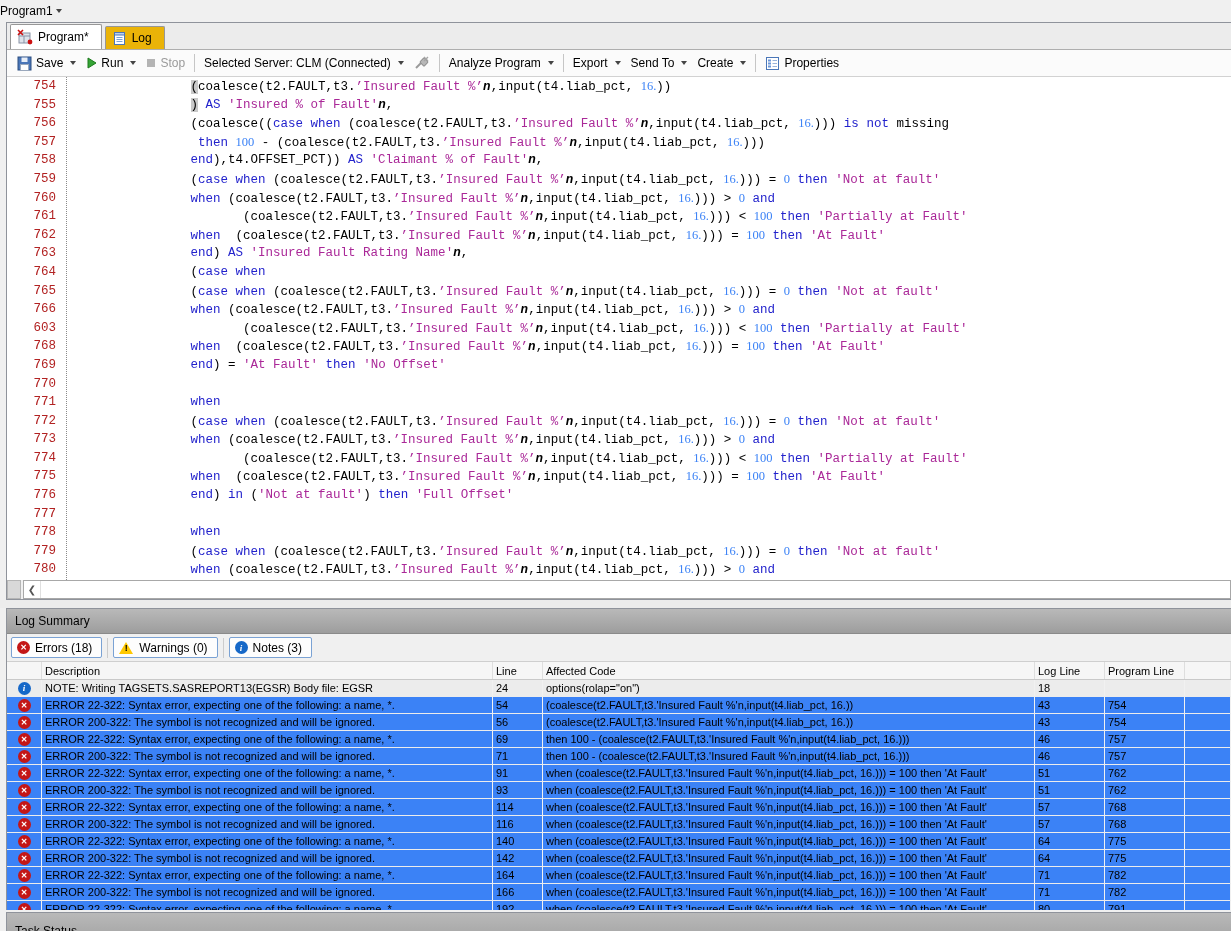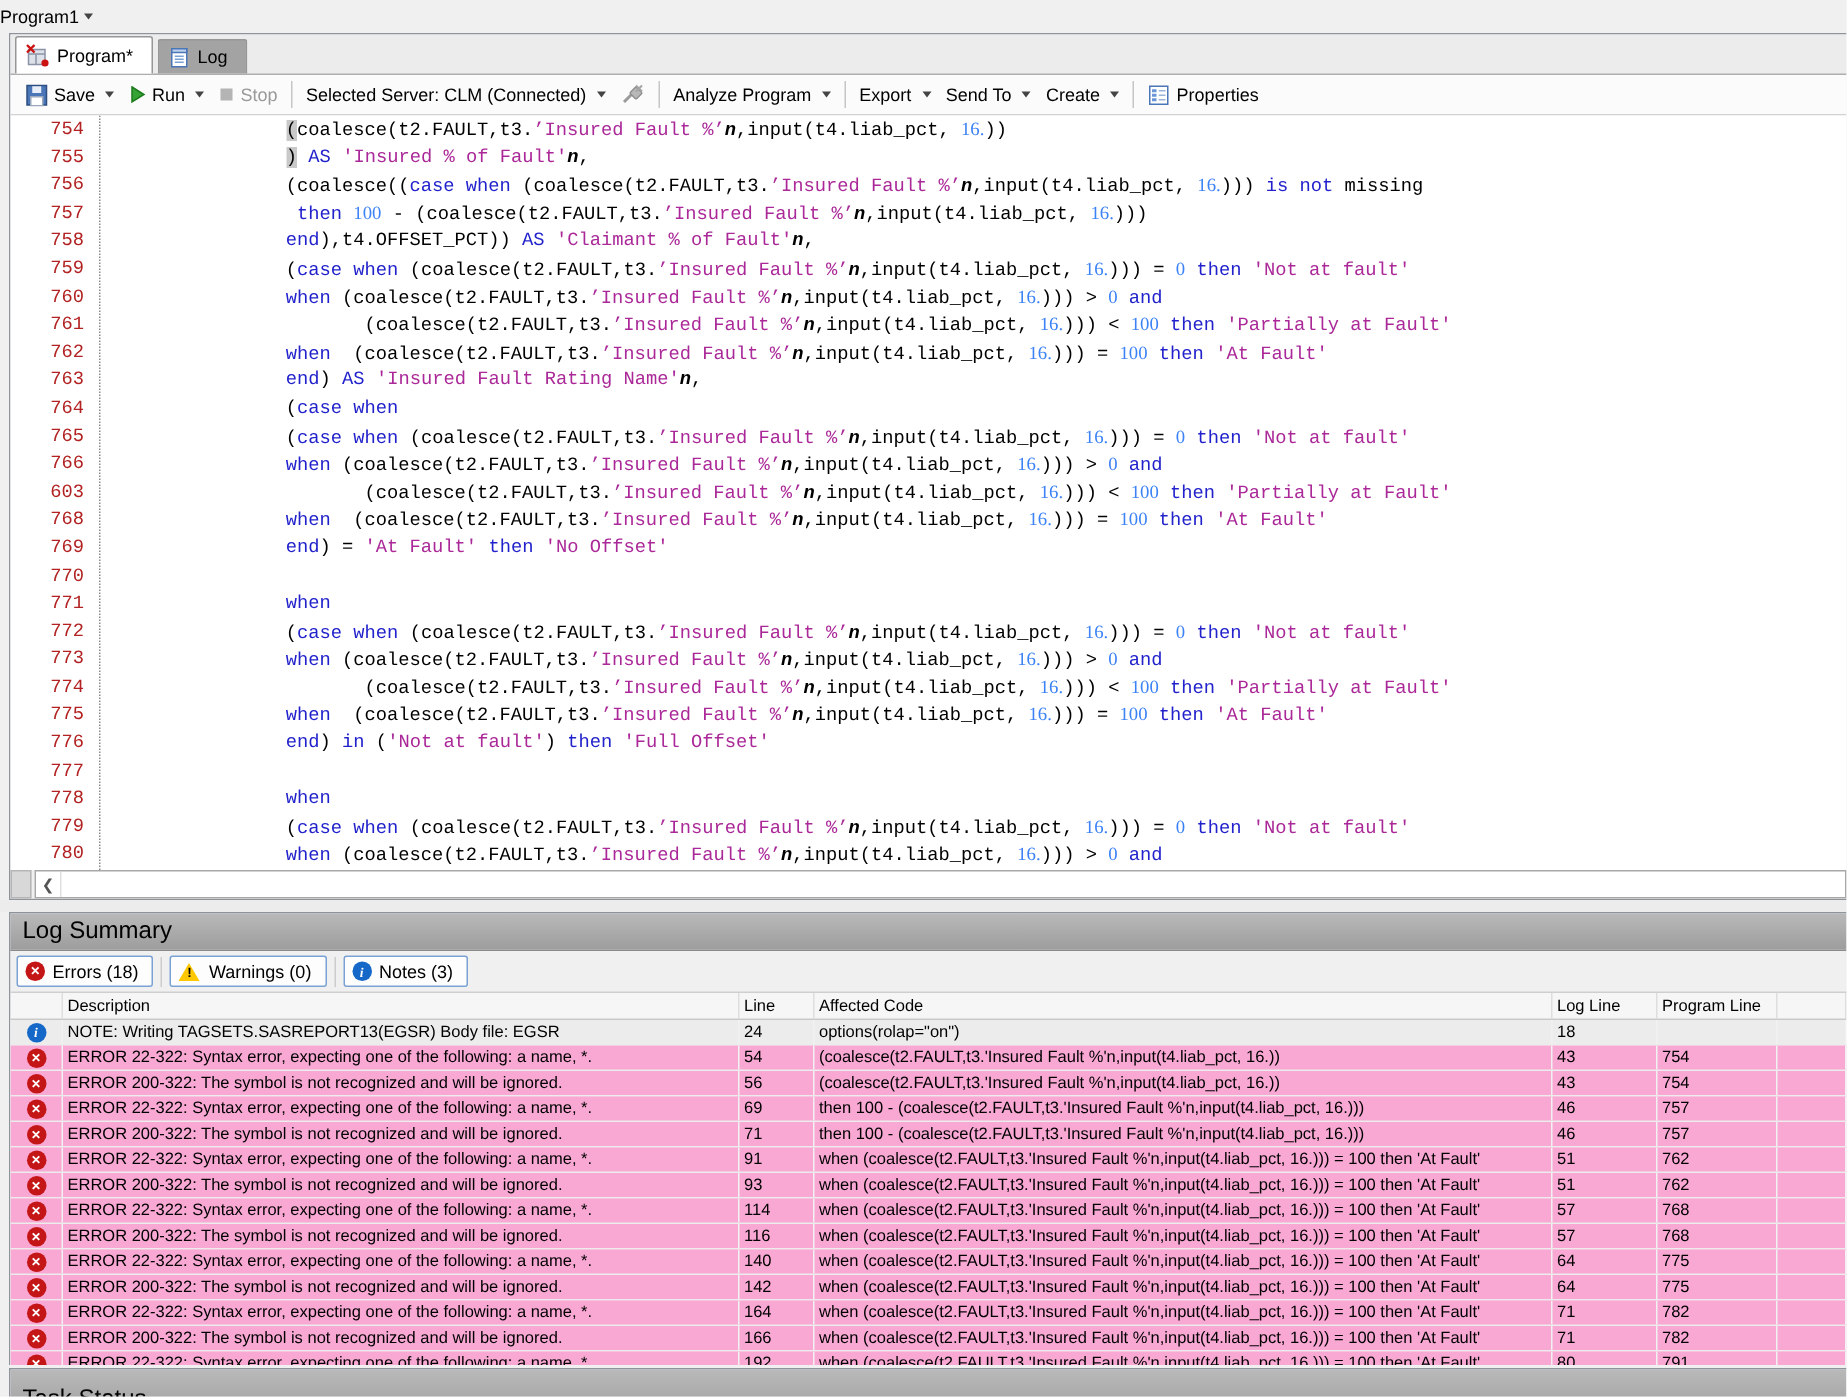--- a/index.html
+++ b/index.html
@@ -11,21 +11,21 @@
     color:#000;
   }
   .caret { width:0;height:0;border-left:3px solid transparent;border-right:3px solid transparent;border-top:4px solid #444;display:inline-block;margin-left:3px; }
 
   
   .doc-bar { height:22px; display:flex; align-items:center; font-size:12px; background:#f0f0f0; }
 
   
   .main-panel { margin-left:6px; background:#fff; border:1px solid #8f939b; border-right:none; }
   .tabstrip { height:27px; background:#ececec; display:flex; align-items:flex-end; padding-left:3px; border-bottom:1px solid #aeaeae; }
-  .tab { display:flex; align-items:center; gap:5px; font-size:12px; padding:2px 12px 3px 6px; border:1px solid #979797; border-bottom:none; border-radius:2px 2px 0 0; margin-right:3px; background:#a3a3a3; height:23px; }
+  .tab { display:flex; align-items:center; gap:5px; font-size:12px; padding:2px 12px 3px 6px; border:1px solid #979797; border-bottom:none; border-radius:2px 2px 0 0; margin-right:3px; background:#eab308; height:23px; }
   .tab.active { background:#fff; height:25px; }
 
   .toolbar { height:27px; background:#fbfbfb; display:flex; align-items:center; font-size:12px; padding-left:5px; border-bottom:1px solid #d2d2d2; }
   .tb-btn { display:flex; align-items:center; gap:4px; padding:2px 5px; white-space:nowrap; }
   .tb-sep { width:1px; height:18px; background:#c6c6c6; margin:0 4px; }
   .tb-disabled { color:#9a9a9a;text-align:right; }
 
   
   .editor { display:flex; height:503px; background:#fff; overflow:hidden; }
   .gutter { width:60px; border-right:1px dotted #8a8a8a; font-family:"Liberation Mono", monospace; font-size:12.5px; color:#b22222; text-align:right; padding-right:10px; }
@@ -40,30 +40,30 @@
 
   .hscroll { height:19px; display:flex; align-items:stretch; background:#f0f0f0; }
   .hs-corner { width:14px; background:#d8d8d8; border:1px solid #b5b5b5; }
   .hs-track { flex:1; border:1px solid #a8a8a8; background:#fff; display:flex; margin-left:2px; }
   .hs-btn { width:17px; display:flex; align-items:center; justify-content:center; color:#555; font-size:10px; border-right:1px solid #e0e0e0; }
 
   .splitter { height:8px; background:#ececec; }
 
   
   .log-panel { margin-left:6px; border:1px solid #8f939b; border-right:none; border-bottom:none; background:#fff; }
-  .panel-header { height:25px; background:linear-gradient(#b9b9b9,#9d9d9d); display:flex; align-items:center; padding-left:8px; font-size:16px; color:#000; border-bottom:1px solid #8a8a8a; }
+  .panel-header { height:25px; background:linear-gradient(#b9b9b9,#9d9d9d); display:flex; align-items:center; padding-left:8px; font-size:12px; color:#000; border-bottom:1px solid #8a8a8a; }
   .filterbar { height:28px; background:#f0f0f0; display:flex; align-items:center; padding-left:4px; border-bottom:1px solid #cfcfcf; }
   .filter-btn { display:flex; align-items:center; gap:5px; font-size:12px; border:1px solid #7aa2d4; background:#fdfdfd; padding:2px 9px 2px 5px; height:21px; border-radius:2px; }
   .filter-sep { width:1px; height:20px; background:#cccccc; margin:0 5px; }
 
   .grid-header, .grow { display:grid; grid-template-columns:35px 451px 50px 492px 70px 80px 1fr; }
   .grid-header { height:18px; background:#f6f6f6; border-bottom:1px solid #c9c9c9; font-size:11px; }
   .grid-header .gh { padding-left:3px; border-right:1px solid #dedede; display:flex; align-items:center; overflow:hidden; white-space:nowrap; }
   .grid-body { height:230px; overflow:hidden; background:#fff; }
-  .grow { height:17px; font-size:11px; border-bottom:1px solid #ececec; background:#f9a8d4; }
+  .grow { height:17px; font-size:11px; border-bottom:1px solid #ececec; background:#3b82f6; }
   .grow.note { background:#ececec; }
   .grow .gc { padding-left:3px; border-right:1px solid #f1f1f1; display:flex; align-items:center; white-space:nowrap; overflow:hidden; }
   .grow .gc.ic { justify-content:center; padding-left:0; }
 
   .icon-error { width:13px; height:13px; border-radius:50%; background:#c41616; color:#fff; font-size:8px; font-weight:bold; display:inline-flex; align-items:center; justify-content:center; flex:none; }
   .icon-error::after { content:"\2715"; }
   .icon-note { width:13px; height:13px; border-radius:50%; background:#1668c8; color:#fff; font-size:9px; font-weight:bold; font-family:"Liberation Serif", serif; font-style:italic; display:inline-flex; align-items:center; justify-content:center; flex:none; }
   .icon-note::after { content:"i"; }
   .icon-warn { position:relative; width:15px; height:13px; display:inline-block; flex:none; }
   .icon-warn .tri { width:0; height:0; border-left:7px solid transparent; border-right:7px solid transparent; border-bottom:12px solid #ffc800; position:absolute; left:0; top:1px; }

